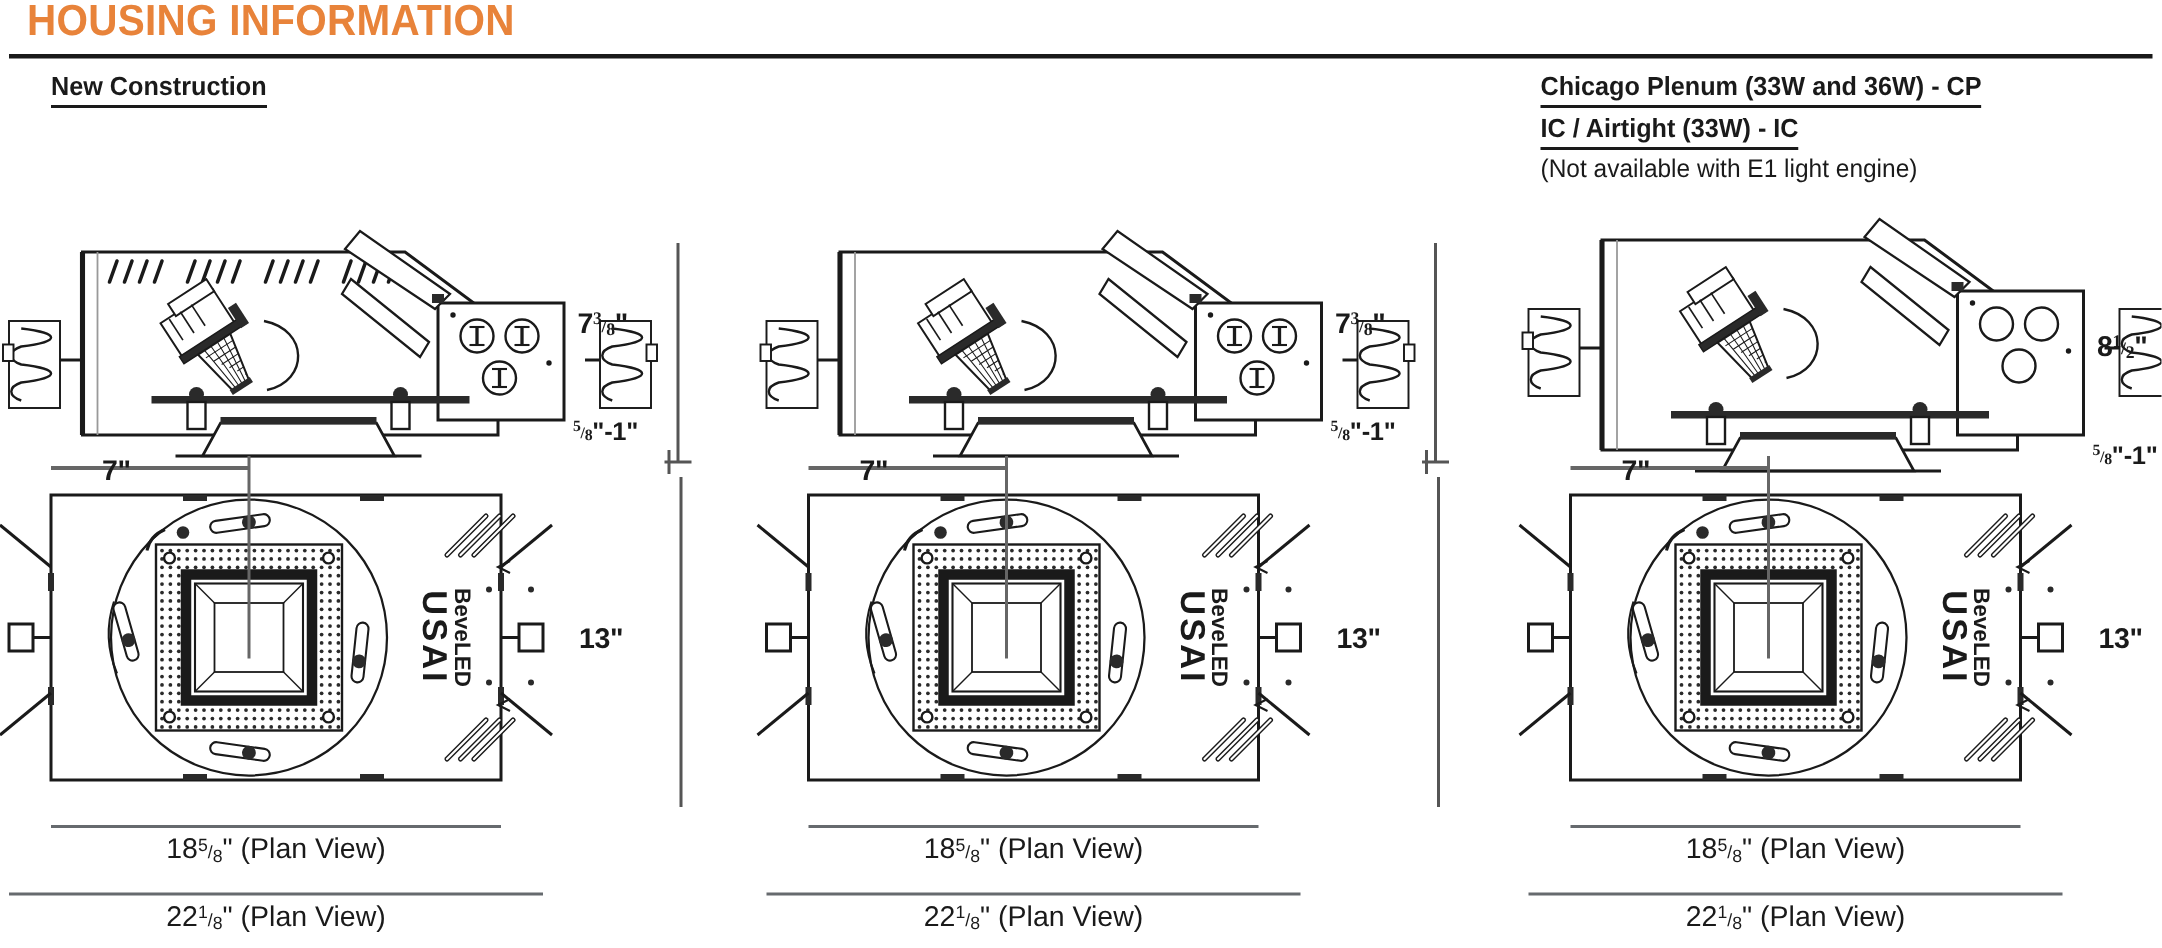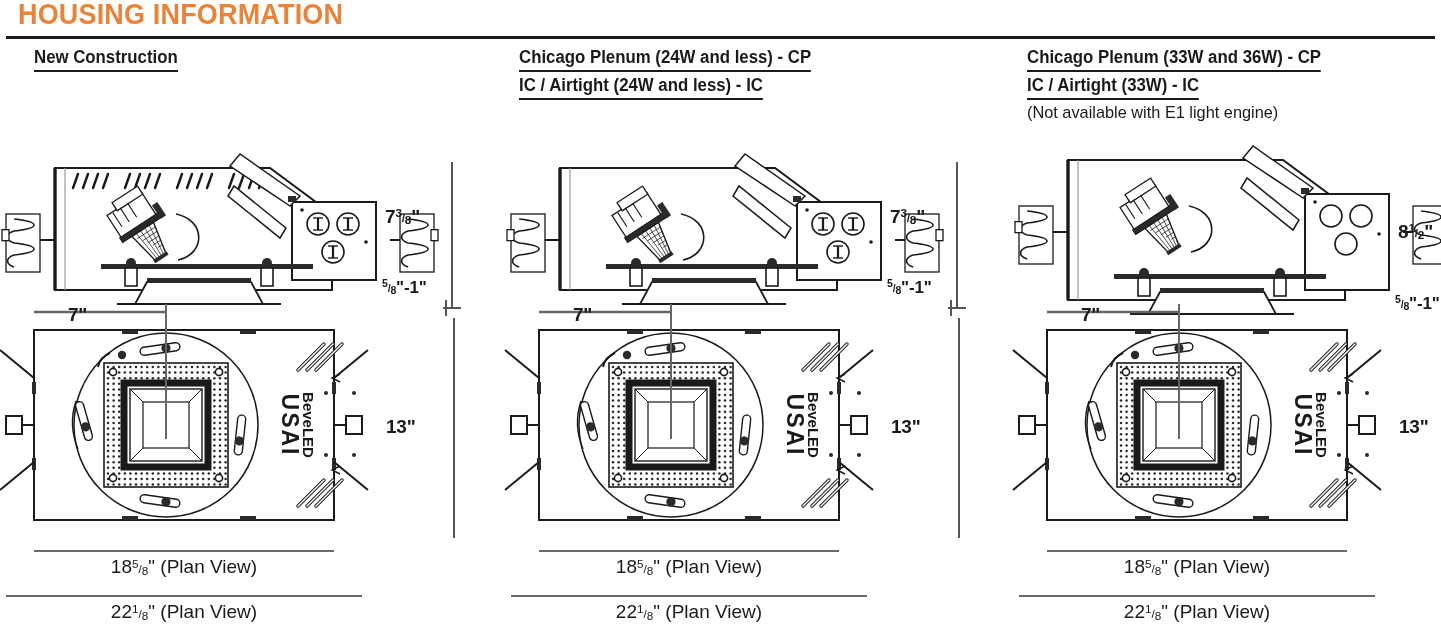--- a/index.html
+++ b/index.html
@@ -100,20 +100,21 @@
     font-weight: bold;
     white-space: nowrap;
     letter-spacing: -0.2px;
   }
   .dim .frac {
     display: inline-block;
     font-size: 0.62em;
     vertical-align: 0;
     position: relative;
     top: -0.08em;
+    font-family: Liberation Serif, serif;
   }
   .dim .frac sup { font-size: 1em; vertical-align: 0.45em; }
   .dim .frac sub { font-size: 1em; vertical-align: -0.18em; }
   .dim-small { font-size: 17px; }
 
   
   .caption {
     position: absolute;
     width: 480px;
     text-align: center;
@@ -606,24 +607,20 @@
         </svg>
       </div>
       <div class="dim" style="left: 68px; top: 258px;">7"</div>
       <div class="dim" style="left: 386px; top: 370px;">13"</div>
       <div class="cap-rule" style="left: 34px; top: 504px; width: 300px;"></div>
       <div class="caption" style="top: 510px; left: -56px;">18<span class="frac"><sup>5</sup>/<sub>8</sub></span>" (Plan View)</div>
       <div class="cap-rule" style="left: 6px; top: 549px; width: 356px;"></div>
       <div class="caption" style="top: 555px; left: -56px;">22<span class="frac"><sup>1</sup>/<sub>8</sub></span>" (Plan View)</div>
     </div>
     <div class="column" id="column-1">
-      <div class="col-heading">
-        <div><span class="head-line underlined">Chicago Plenum (24W and less) - CP </span></div>
-        <div><span class="head-line underlined">IC / Airtight (24W and less) - IC</span></div>
-      </div>
       <div class="elev-wrap">
         <svg width="480" height="160" viewBox="0 0 480 160">
           <g>
             <path d="M 55 14 L 270 14 L 332 60 L 332 136 L 55 136 Z" fill="#fff" stroke="#1a1a1a" stroke-width="2"></path>
             <line x1="65" y1="14" x2="65" y2="136" stroke="#999" stroke-width="1.2"></line>
             <line x1="55" y1="14" x2="55" y2="136" stroke="#1a1a1a" stroke-width="3.4"></line>
             <rect x="292" y="48" width="84" height="78" fill="#fff" stroke="#1a1a1a" stroke-width="2"></rect>
             <circle cx="318" cy="70" r="11" fill="#fff" stroke="#1a1a1a" stroke-width="1.6"></circle>
             <line x1="318" y1="64" x2="318" y2="76" stroke="#1a1a1a" stroke-width="2.2"></line>
             <line x1="313" y1="64" x2="323" y2="64" stroke="#1a1a1a" stroke-width="1.4"></line>

